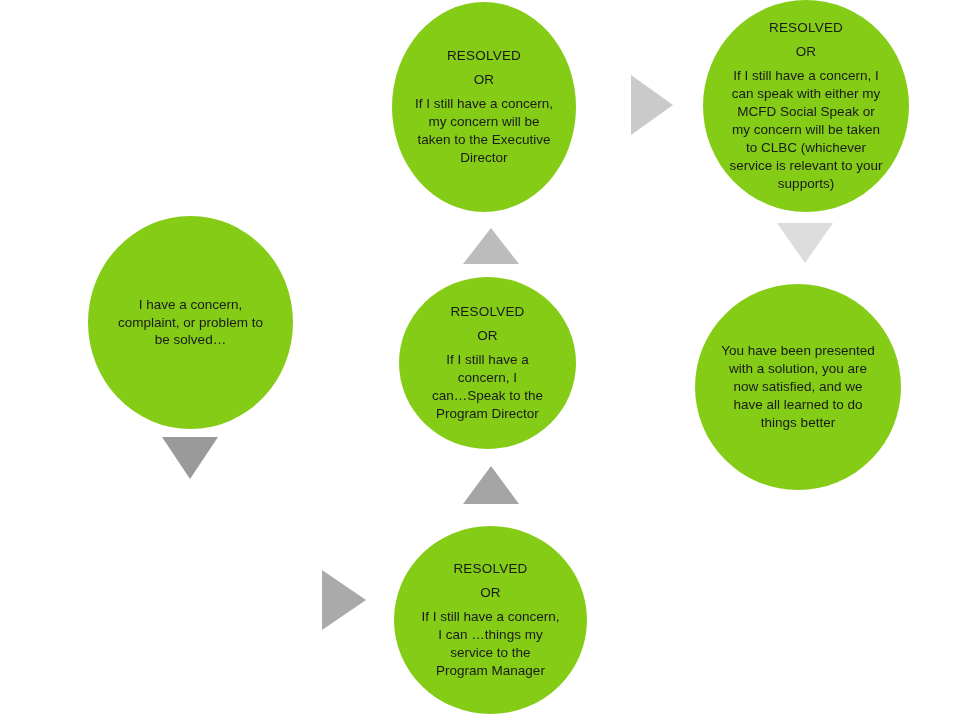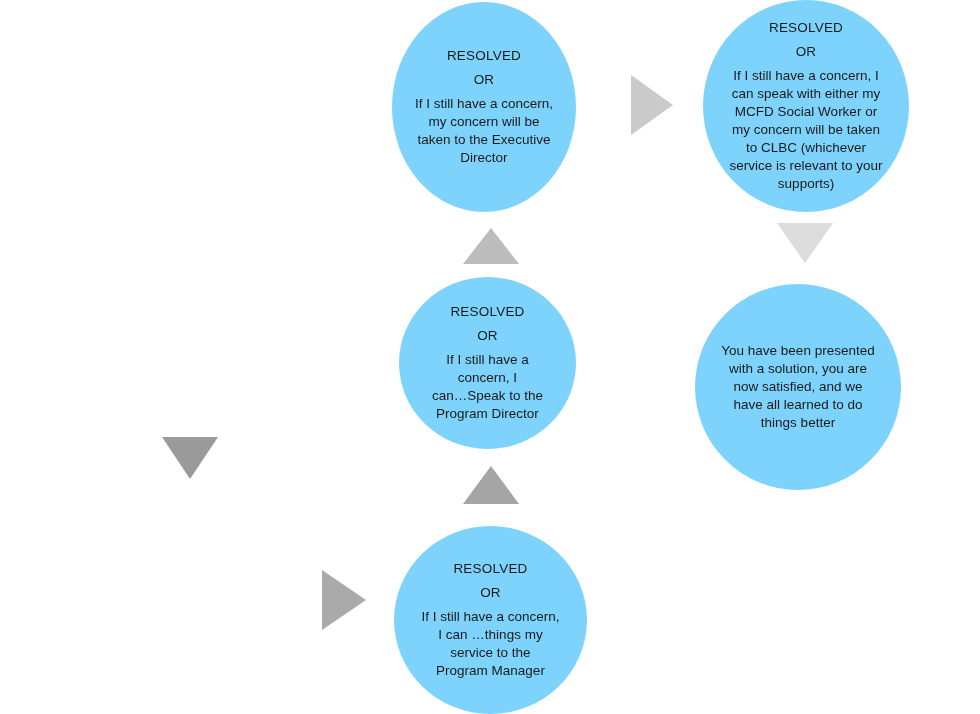--- a/index.html
+++ b/index.html
@@ -15,21 +15,21 @@
   }
   #canvas {
     position: relative;
     width: 980px;
     height: 714px;
     background: #ffffff;
   }
   .node {
     position: absolute;
     border-radius: 50%;
-    background: #7dd3fc;
+    background: #84cc16;
     display: flex;
     flex-direction: column;
     align-items: center;
     justify-content: center;
     box-sizing: border-box;
     color: #1a1a1a;
     text-align: center;
   }
   .node .line {
     display: block;
@@ -71,20 +71,27 @@
   .arrow-right {
     border-top: 30px solid transparent;
     border-bottom: 30px solid transparent;
   }
 </style>
 </head>
 <body>
 
 <div id="canvas">
 
+  <div class="node" style="left:88px; top:216px; width:205px; height:213px;">
+    <div class="node-text-block">
+      <span class="line t-plain">I have a concern,</span>
+      <span class="line t-plain">complaint, or problem to</span>
+      <span class="line t-plain">be solved…</span>
+    </div>
+  </div>
 
   <div class="arrow arrow-down" style="left:162px; top:437px; border-top:42px solid #9a9a9a;"></div>
 
 
   <div class="arrow arrow-right" style="left:322px; top:570px; border-left:44px solid #aaaaaa;"></div>
 
   <div class="node" style="left:394px; top:526px; width:193px; height:188px;">
     <div class="node-text-block">
       <span class="line t-head">RESOLVED</span>
       <div class="gap"></div>
@@ -130,21 +137,21 @@
   <div class="arrow arrow-right" style="left:631px; top:75px; border-left:42px solid #cacaca;"></div>
 
   <div class="node" style="left:703px; top:0px; width:206px; height:212px;">
     <div class="node-text-block">
       <span class="line t-head">RESOLVED</span>
       <div class="gap"></div>
       <span class="line t-head">OR</span>
       <div class="gap"></div>
       <span class="line t-body">If I still have a concern, I</span>
       <span class="line t-body">can speak with either my</span>
-      <span class="line t-body">MCFD Social Worker or</span>
+      <span class="line t-body">MCFD Social Speak or</span>
       <span class="line t-body">my concern will be taken</span>
       <span class="line t-body">to CLBC (whichever</span>
       <span class="line t-body">service is relevant to your</span>
       <span class="line t-body">supports)</span>
     </div>
   </div>
 
   <div class="arrow arrow-down" style="left:777px; top:223px; border-top:40px solid #dcdcdc;"></div>
 
   <div class="node" style="left:695px; top:284px; width:206px; height:206px;">

